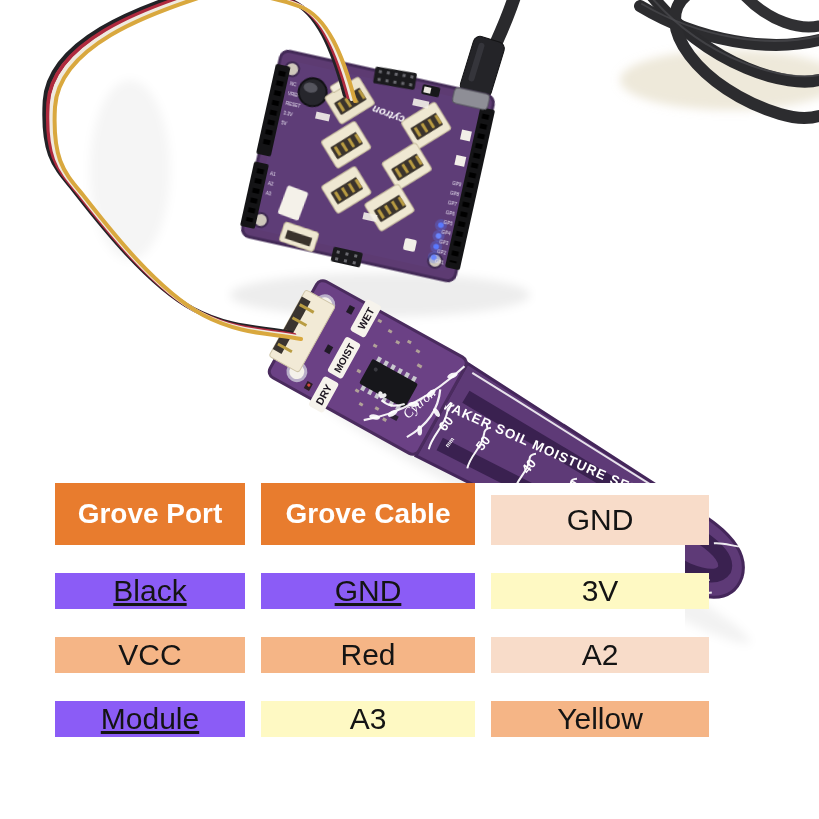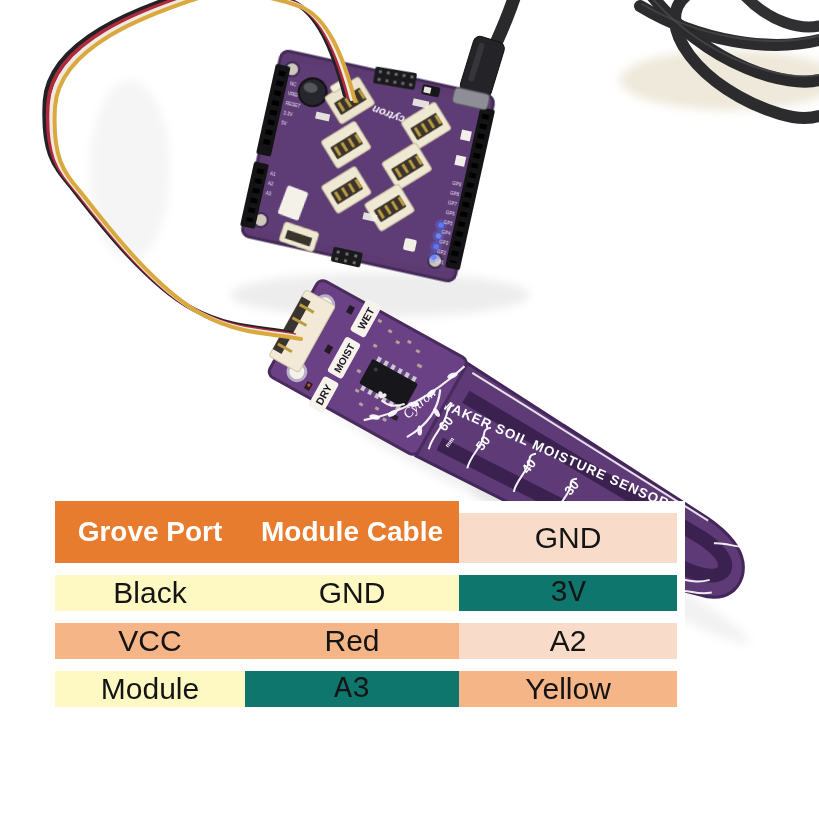--- a/index.html
+++ b/index.html
@@ -1,29 +1,29 @@
 <!DOCTYPE html>
 <html><head>
 <meta charset="utf-8">
 <style>
   html,body{margin:0;padding:0;background:#fff;}
   #stage{position:relative;width:819px;height:819px;background:#ffffff;overflow:hidden;
          font-family:"Liberation Sans",sans-serif;}
   #photo{position:absolute;left:0;top:0;}
   
-  .tbl{position:absolute;left:55px;top:501px;width:630px;display:grid;
+  .tbl{position:absolute;left:55px;top:483px;width:630px;display:grid;
        grid-template-columns:190px 214px 218px;grid-template-rows:62px 48px 48px 48px 48px;
-       gap:0;background:#fff;}
+       gap:16px;background:#fff;}
   .cell{display:flex;align-items:center;justify-content:center;
         font-family:"Liberation Sans",sans-serif;white-space:nowrap;}
   .hd{background:#E87C2E;color:#fff;font-weight:bold;font-size:28px;}
   .dc{font-size:30px;color:#141414;margin-top:12px;}
   .c1o{background:#F8DCC9;}
-  .c1e{background:#0f766e;font-family:Liberation Mono, monospace;}
-  .cxo{background:#fef9c3;}
+  .c1e{background:#fef9c3;}
+  .cxo{background:#8b5cf6;text-decoration:underline;}
   .cxe{background:#F5B586;}
   text{font-family:"Liberation Sans",sans-serif;}
   .script{font-family:"Liberation Serif",serif;font-style:italic;}
 </style>
 </head>
 <body>
 
 <div id="stage">
 
 <svg id="photo" width="819" height="819" viewBox="0 0 819 819">
@@ -343,21 +343,21 @@
       <path d="M 350,98 C 338,52 322,14 296,4 C 262,-9 220,-14 190,-4 C 148,10 54,42 50,104 C 47,158 60,170 78,192 C 100,220 150,286 198,312 C 236,332 266,330 296,336" stroke="#EFEAE0" stroke-width="4"></path>
     </g>
     <g transform="translate(5,3)">
       <path d="M 350,98 C 338,52 322,14 296,4 C 262,-9 220,-14 190,-4 C 148,10 54,42 50,104 C 47,158 60,170 78,192 C 100,220 150,286 198,312 C 236,332 266,330 296,336" stroke="#D9A83E" stroke-width="4"></path>
     </g>
   </g>
 </svg>
 
 <div class="tbl">
   <div class="cell hd">Grove Port</div>
-  <div class="cell hd">Module Cable</div>
+  <div class="cell hd">Grove Cable</div>
 
   <div class="cell dc c1o">GND</div>
   <div class="cell dc cxo">Black</div>
   <div class="cell dc cxo">GND</div>
 
   <div class="cell dc c1e">3V</div>
   <div class="cell dc cxe">VCC</div>
   <div class="cell dc cxe">Red</div>
 
   <div class="cell dc c1o">A2</div>

